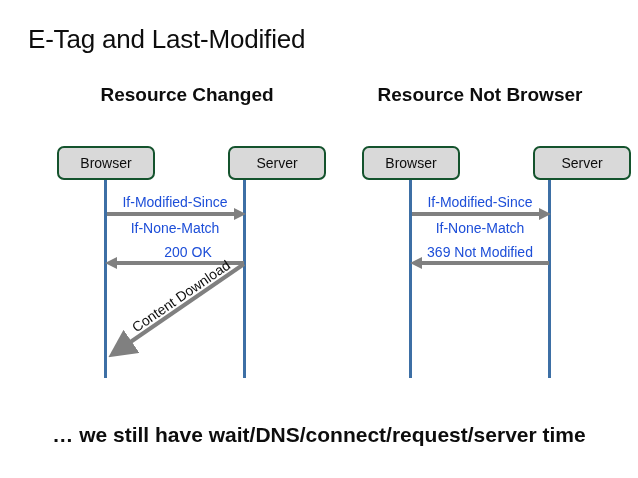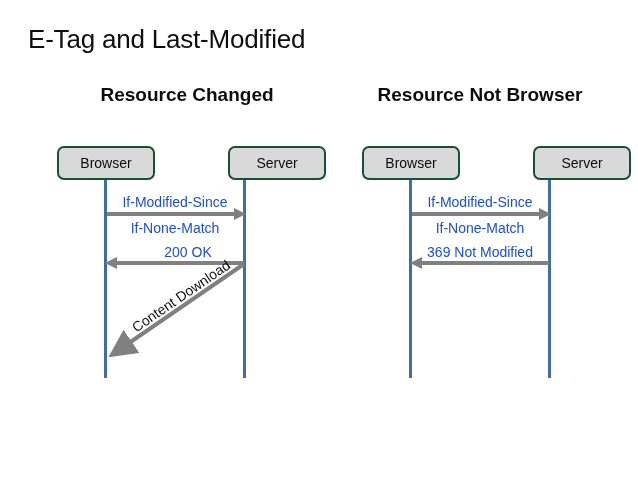--- a/index.html
+++ b/index.html
@@ -222,14 +222,15 @@
     </div>
 
     <div class="msg-label" style="left:104px; top:220px; width:142px;">If-None-Match</div>
 
     <div class="msg-label" style="left:100px; top:244px; width:150px;">369 Not Modified</div>
     <div class="msg-arrow to-left" style="left:116px; top:261px; width:128px;">
       <span class="head"></span>
     </div>
   </div>
 
+  <div class="footer-caption">… we still have wait/DNS/connect/request/server time</div>
 
 </div>
 
 </body></html>

